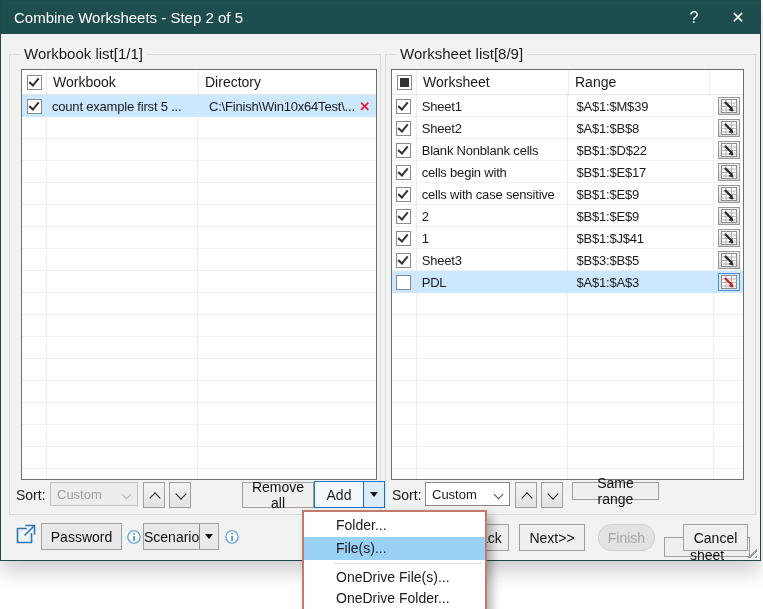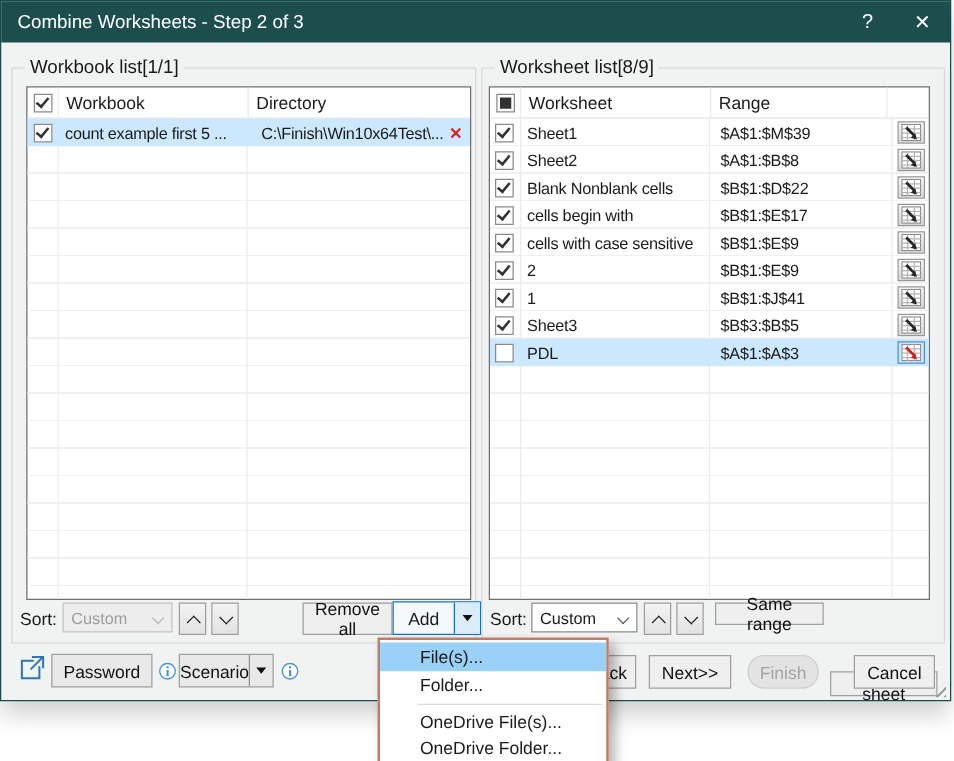--- a/index.html
+++ b/index.html
@@ -93,21 +93,21 @@
   .mi.hl{background:#9ad1f7;}
   .msep{height:1px;background:#dcdcdc;margin:3px 3px 3px 30px;}
 </style>
 </head>
 <body>
 
 <div class="page">
   <div class="dialog">
 
     <div class="titlebar">
-      <span class="title">Combine Worksheets - Step 2 of 3</span>
+      <span class="title">Combine Worksheets - Step 2 of 5</span>
       <div class="tbbtn tb-help">?</div>
       <div class="tbbtn tb-close">✕</div>
     </div>
 
     <div class="panel" id="pL">
       <span class="plabel">Workbook list[1/1]</span>
       <div class="list">
         <div class="lhead">
           <div class="hc c-cbw">
               <div class="cb on"></div>
@@ -358,19 +358,19 @@
       <rect x="6.2" y="6" width="1.7" height="5" fill="#4a90d9"></rect>
     </svg>
     <button class="btn" style="left:442px;top:523px;width:66px;height:27px;">&lt;&lt; Back</button>
     <button class="btn" style="left:518px;top:523px;width:66px;height:27px;">Next&gt;&gt;</button>
     <button class="btn disabled" style="left:597px;top:523px;width:57px;height:27px;">Finish</button>
     <button class="btn" style="left:682px;top:523px;width:65px;height:27px;">Cancel</button>
     <div class="grip"></div>
   </div>
 
   <div class="menu">
+    <div class="mi">Folder...</div>
     <div class="mi hl">File(s)...</div>
-    <div class="mi">Folder...</div>
     <div class="msep"></div>
     <div class="mi small">OneDrive File(s)...</div>
     <div class="mi small">OneDrive Folder...</div>
   </div>
 </div>
 
 </body></html>

